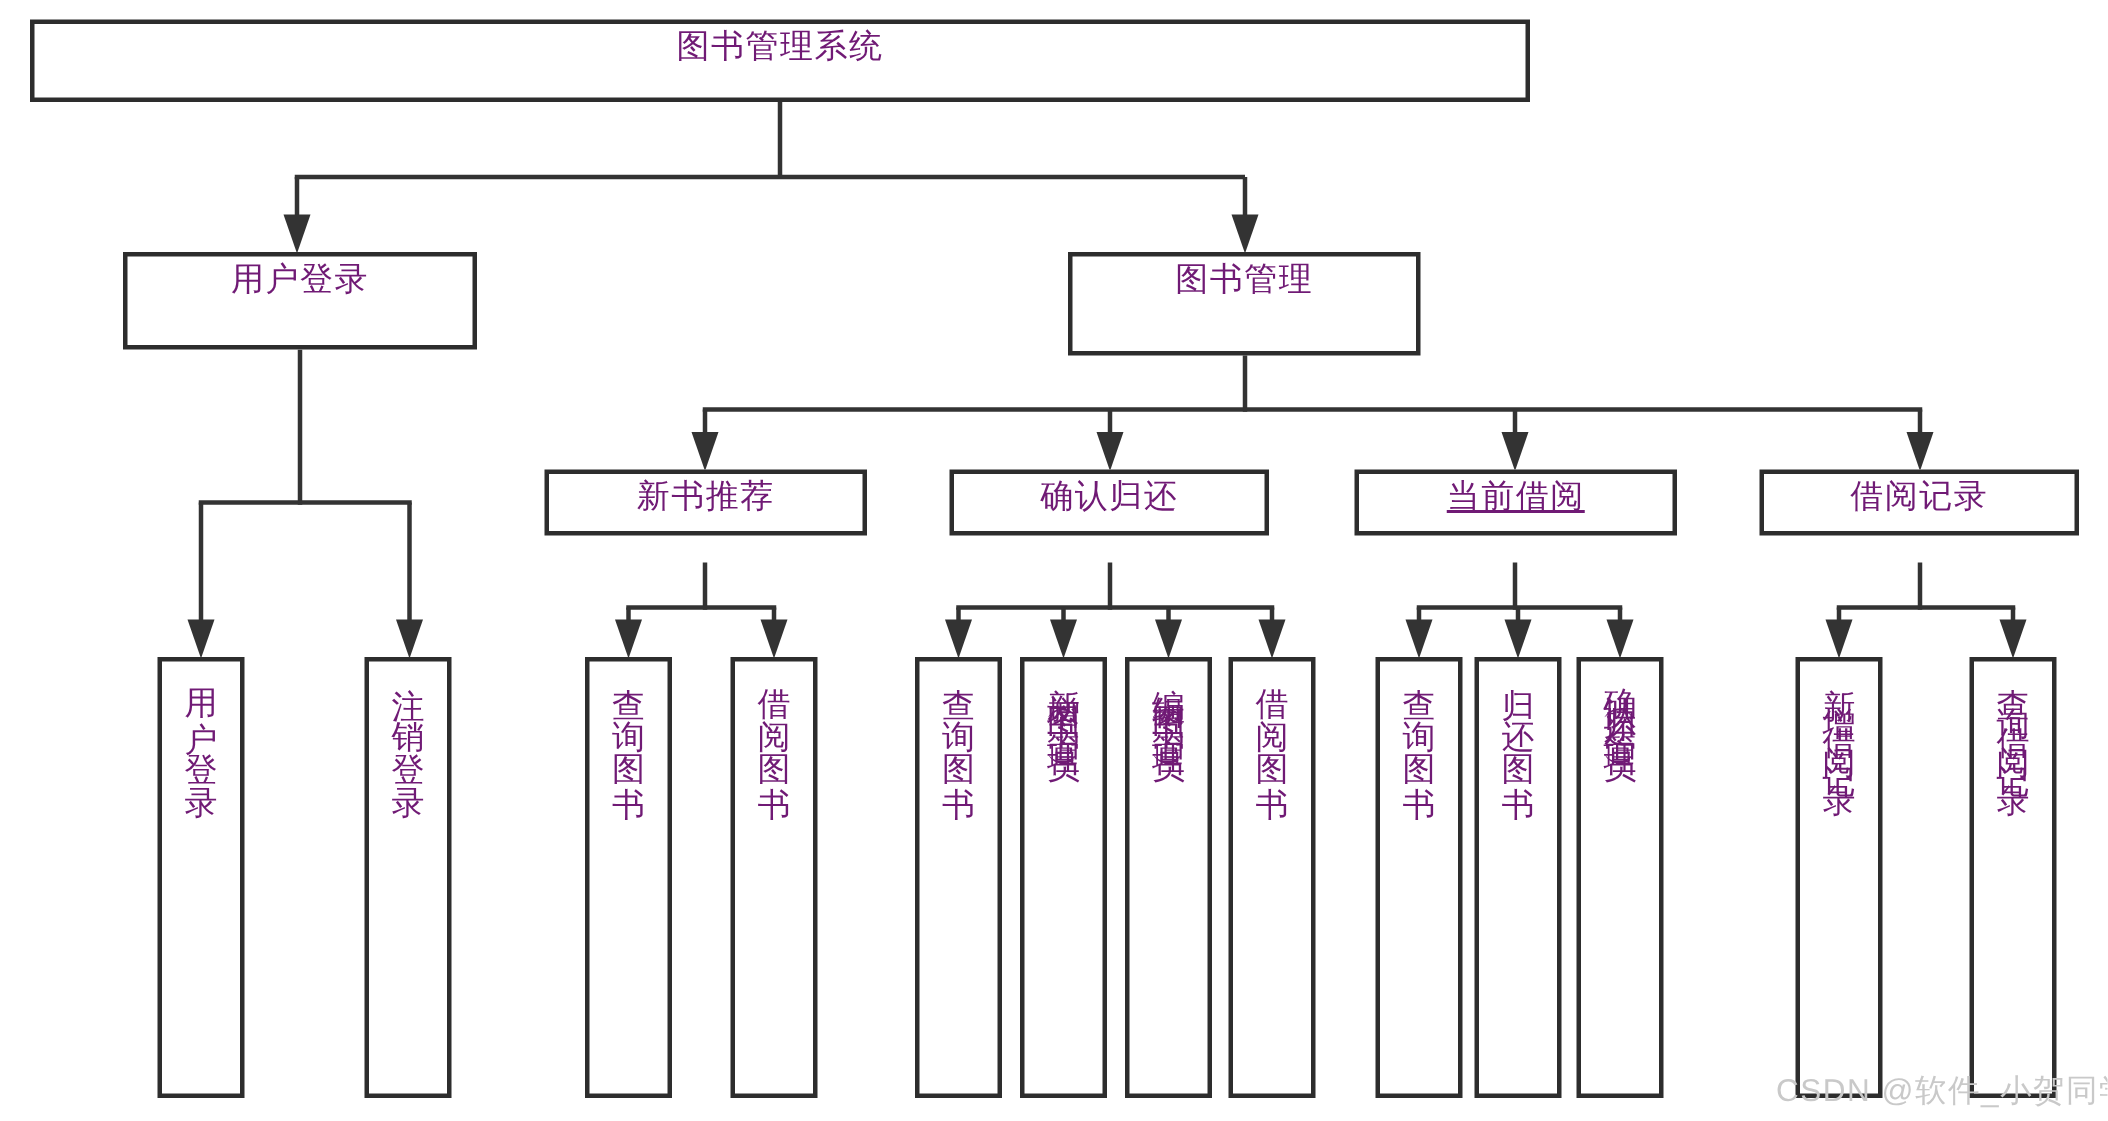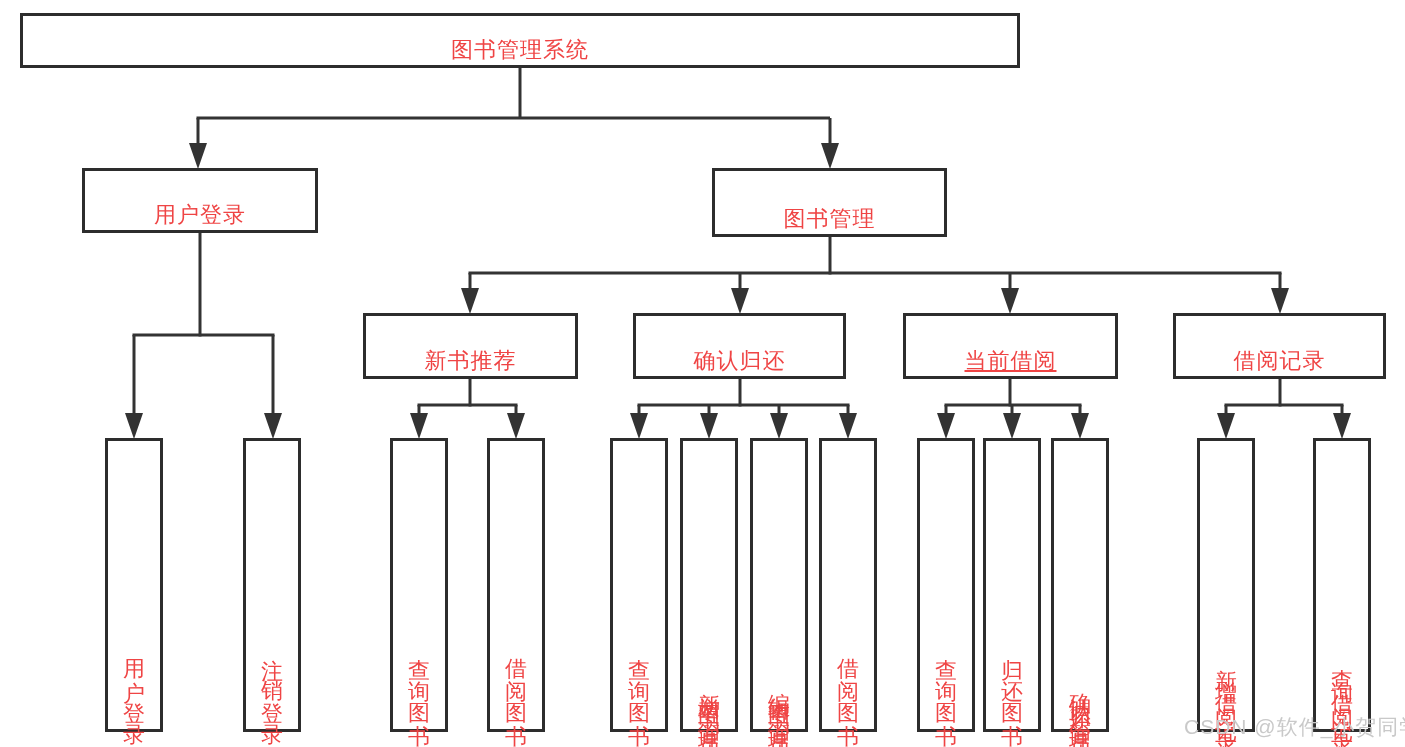--- a/index.html
+++ b/index.html
@@ -4,28 +4,28 @@
 <style>
   html,body{margin:0;padding:0;}
   body{
     width:1405px;height:747px;position:relative;background:#ffffff;
     font-family:"Liberation Sans","DejaVu Sans",sans-serif;
     overflow:hidden;color:#3d3d3d;
   }
   #connectors{position:absolute;left:0;top:0;z-index:1;}
   .box{
     position:absolute;box-sizing:border-box;background:#ffffff;
-    border:3px solid #2d2d2d;display:flex;align-items:flex-end;justify-content:center;
-    z-index:2;color:#ef4444;
+    border:3px solid #2d2d2d;display:flex;align-items:flex-start;justify-content:center;
+    z-index:2;color:#701a75;
   }
   .h-box{font-size:22px;letter-spacing:1px;}
   .root{left:20px;top:13px;width:1000px;height:55px;}
   .lvl2-a{left:82px;top:168px;width:236px;height:65px;}
   .lvl2-b{left:712px;top:168px;width:235px;height:69px;}
-  .lvl3{top:313px;height:66px;}
+  .lvl3{top:313px;height:44px;}
   .l3-a{left:363px;width:215px;}
   .l3-b{left:633px;width:213px;}
   .l3-c{left:903px;width:215px;text-decoration:underline;}
   .l3-d{left:1173px;width:213px;}
   .v-box{top:438px;width:58px;height:294px;}
   .v-box span{
     writing-mode:vertical-rl;text-orientation:mixed;
     font-size:22px;line-height:1;display:block;
   }
   .ls4 span{letter-spacing:22px;}

